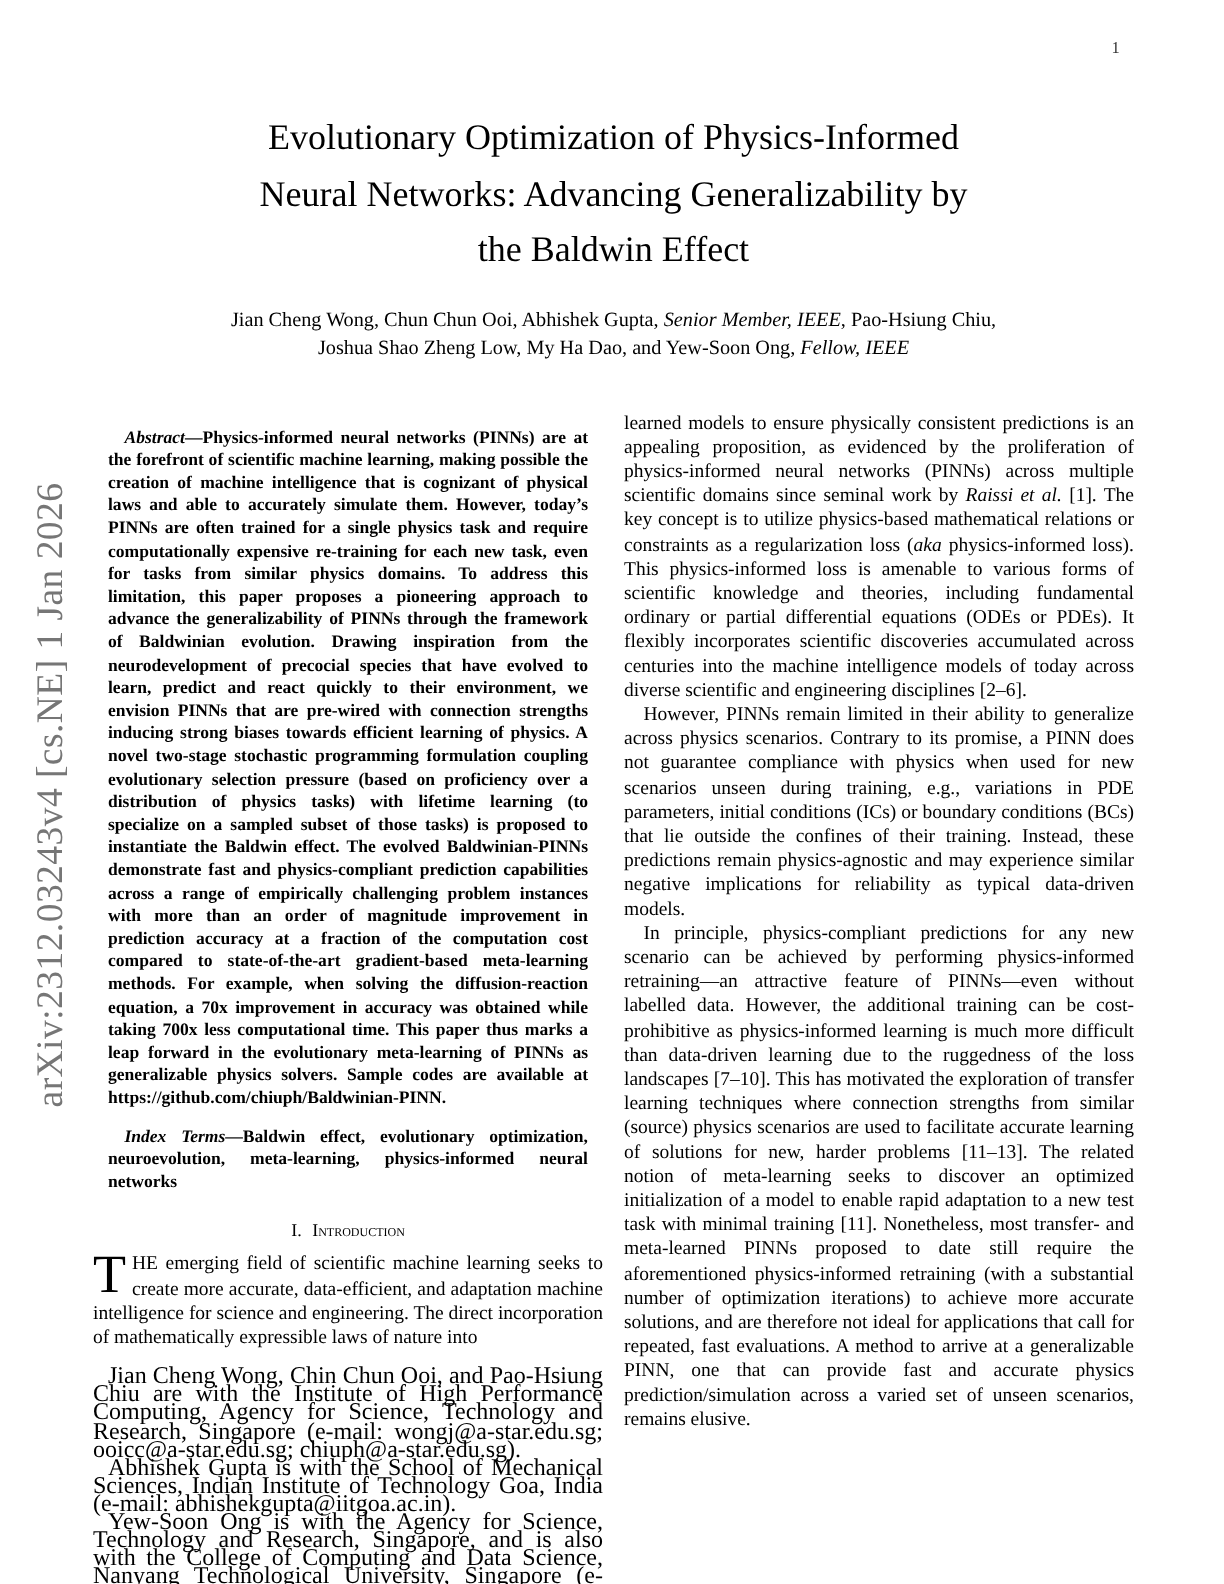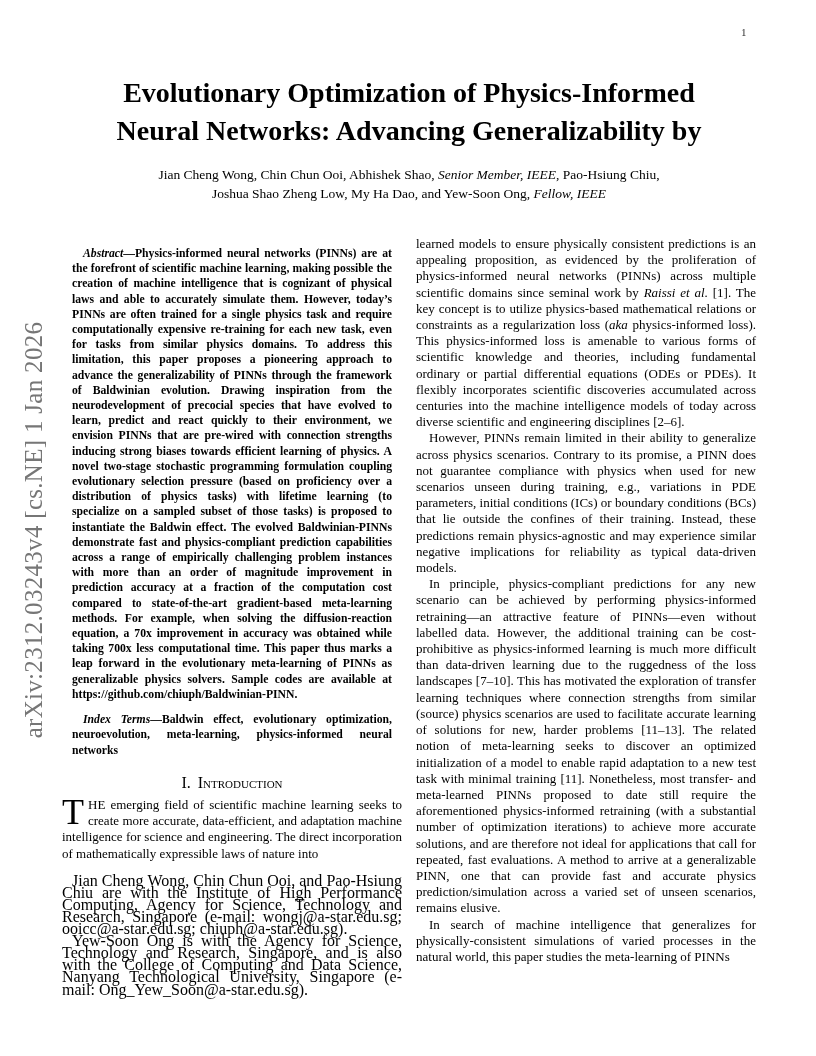--- a/index.html
+++ b/index.html
@@ -10,33 +10,33 @@
   }
   .page-number {
     position:absolute; top:26px; left:741px; font-size:11px; color:#333;
   }
   .arxiv-watermark {
     position:absolute; top:530px; left:34px;
     transform:translate(-50%,-50%) rotate(-90deg);
     white-space:nowrap; font-size:25px; color:#767676; letter-spacing:0.3px;
   }
   .content { position:absolute; left:62px; top:74px; width:694px; }
-  .paper-title { text-align:center; font-size:28px; line-height:37.5px; font-weight:bold; margin:0; }
+  .paper-title { text-align:center; font-size:24px; line-height:37.5px; font-weight:normal; margin:0; }
   .paper-title span { display:block; }
   .authors { margin-top:16px; text-align:center; font-size:13.5px; line-height:19px; }
   .authors em { font-style:italic; }
   .columns { display:flex; gap:14px; margin-top:33px; }
   .col { width:340px; font-size:13px; line-height:16.2px; text-align:justify; }
   .abstract, .index-terms { font-weight:bold; font-size:11.7px; line-height:15.2px; }
   .abstract p, .index-terms p { margin:10px; text-indent:11px; }
   .lead-label { font-style:italic; }
   .index-terms { margin-top:9px; }
   .section-heading {
     margin-top:17px; margin-bottom:6px; text-align:center;
-    font-size:16px; font-weight:normal; font-variant:small-caps;
+    font-size:12px; font-weight:normal; font-variant:small-caps;
   }
   .section-heading .sec-num { margin-right:7px; }
   .intro p { margin:0; }
   .dropcap { float:left; font-size:36px; line-height:28px; padding:1px 4px 0 0; }
   .footnotes { margin-top:13px; font-size:16px; line-height:12.1px; text-align:justify; }
   .footnotes p { margin:0; text-indent:10px; }
   .rc p { margin:0; text-indent:13px; }
   .rc p.noindent { text-indent:0; }
   .rc em { font-style:italic; }
   .link-plain { color:inherit; text-decoration:none; }
@@ -48,24 +48,25 @@
 
   <div class="page-number">1</div>
 
   <div class="arxiv-watermark">arXiv:2312.03243v4 [cs.NE] 1 Jan 2026</div>
 
   <div class="content">
 
     <h1 class="paper-title">
       <span>Evolutionary Optimization of Physics-Informed</span>
       <span>Neural Networks: Advancing Generalizability by</span>
+      <span>the Baldwin Effect</span>
     </h1>
 
     <div class="authors">
-      <div><span>Jian Cheng Wong, Chin Chun Ooi, Abhishek Shao, </span><em>Senior Member, IEEE</em><span>, Pao-Hsiung Chiu,</span></div>
+      <div><span>Jian Cheng Wong, Chun Chun Ooi, Abhishek Gupta, </span><em>Senior Member, IEEE</em><span>, Pao-Hsiung Chiu,</span></div>
       <div><span>Joshua Shao Zheng Low, My Ha Dao, and Yew-Soon Ong, </span><em>Fellow, IEEE</em></div>
     </div>
 
     <div class="columns">
 
       <div class="col">
 
         <div class="abstract">
           <p><span class="lead-label">Abstract</span><span>—Physics-informed neural networks (PINNs) are at the forefront of scientific machine learning, making possible the creation of machine intelligence that is cognizant of physical laws and able to accurately simulate them. However, today’s PINNs are often trained for a single physics task and require computationally expensive re-training for each new task, even for tasks from similar physics domains. To address this limitation, this paper proposes a pioneering approach to advance the generalizability of PINNs through the framework of Baldwinian evolution. Drawing inspiration from the neurodevelopment of precocial species that have evolved to learn, predict and react quickly to their environment, we envision PINNs that are pre-wired with connection strengths inducing strong biases towards efficient learning of physics. A novel two-stage stochastic programming formulation coupling evolutionary selection pressure (based on proficiency over a distribution of physics tasks) with lifetime learning (to specialize on a sampled subset of those tasks) is proposed to instantiate the Baldwin effect. The evolved Baldwinian-PINNs demonstrate fast and physics-compliant prediction capabilities across a range of empirically challenging problem instances with more than an order of magnitude improvement in prediction accuracy at a fraction of the computation cost compared to state-of-the-art gradient-based meta-learning methods. For example, when solving the diffusion-reaction equation, a 70x improvement in accuracy was obtained while taking 700x less computational time. This paper thus marks a leap forward in the evolutionary meta-learning of PINNs as generalizable physics solvers. Sample codes are available at </span><span class="link-plain">https://github.com/chiuph/Baldwinian-PINN</span><span>.</span></p>
         </div>
@@ -77,27 +78,27 @@
         <div class="section-heading">
           <span class="sec-num">I.</span><span>Introduction</span>
         </div>
 
         <div class="intro">
           <p><span class="dropcap">T</span><span>HE emerging field of scientific machine learning seeks to create more accurate, data-efficient, and adaptation machine intelligence for science and engineering. The direct incorporation of mathematically expressible laws of nature into</span></p>
         </div>
 
         <div class="footnotes">
           <p>Jian Cheng Wong, Chin Chun Ooi, and Pao-Hsiung Chiu are with the Institute of High Performance Computing, Agency for Science, Technology and Research, Singapore (e-mail: wongj@a-star.edu.sg; ooicc@a-star.edu.sg; chiuph@a-star.edu.sg).</p>
+          <p>Abhishek Gupta is with the School of Mechanical Sciences, Indian Institute of Technology Goa, India (e-mail: abhishekgupta@iitgoa.ac.in).</p>
           <p>Yew-Soon Ong is with the Agency for Science, Technology and Research, Singapore, and is also with the College of Computing and Data Science, Nanyang Technological University, Singapore (e-mail: Ong_Yew_Soon@a-star.edu.sg).</p>
         </div>
 
       </div>
 
       <div class="col rc">
         <p class="noindent"><span>learned models to ensure physically consistent predictions is an appealing proposition, as evidenced by the proliferation of physics-informed neural networks (PINNs) across multiple scientific domains since seminal work by </span><em>Raissi et al.</em><span> [1]. The key concept is to utilize physics-based mathematical relations or constraints as a regularization loss (</span><em>aka</em><span> physics-informed loss). This physics-informed loss is amenable to various forms of scientific knowledge and theories, including fundamental ordinary or partial differential equations (ODEs or PDEs). It flexibly incorporates scientific discoveries accumulated across centuries into the machine intelligence models of today across diverse scientific and engineering disciplines [2–6].</span></p>
         <p>However, PINNs remain limited in their ability to generalize across physics scenarios. Contrary to its promise, a PINN does not guarantee compliance with physics when used for new scenarios unseen during training, e.g., variations in PDE parameters, initial conditions (ICs) or boundary conditions (BCs) that lie outside the confines of their training. Instead, these predictions remain physics-agnostic and may experience similar negative implications for reliability as typical data-driven models.</p>
         <p>In principle, physics-compliant predictions for any new scenario can be achieved by performing physics-informed retraining—an attractive feature of PINNs—even without labelled data. However, the additional training can be cost-prohibitive as physics-informed learning is much more difficult than data-driven learning due to the ruggedness of the loss landscapes [7–10]. This has motivated the exploration of transfer learning techniques where connection strengths from similar (source) physics scenarios are used to facilitate accurate learning of solutions for new, harder problems [11–13]. The related notion of meta-learning seeks to discover an optimized initialization of a model to enable rapid adaptation to a new test task with minimal training [11]. Nonetheless, most transfer- and meta-learned PINNs proposed to date still require the aforementioned physics-informed retraining (with a substantial number of optimization iterations) to achieve more accurate solutions, and are therefore not ideal for applications that call for repeated, fast evaluations. A method to arrive at a generalizable PINN, one that can provide fast and accurate physics prediction/simulation across a varied set of unseen scenarios, remains elusive.</p>
-        <p>In search of machine intelligence that generalizes for physically-consistent simulations of varied processes in the natural world, this paper studies the meta-learning of PINNs</p>
       </div>
 
     </div>
   </div>
 </div>
 
 </body></html>

